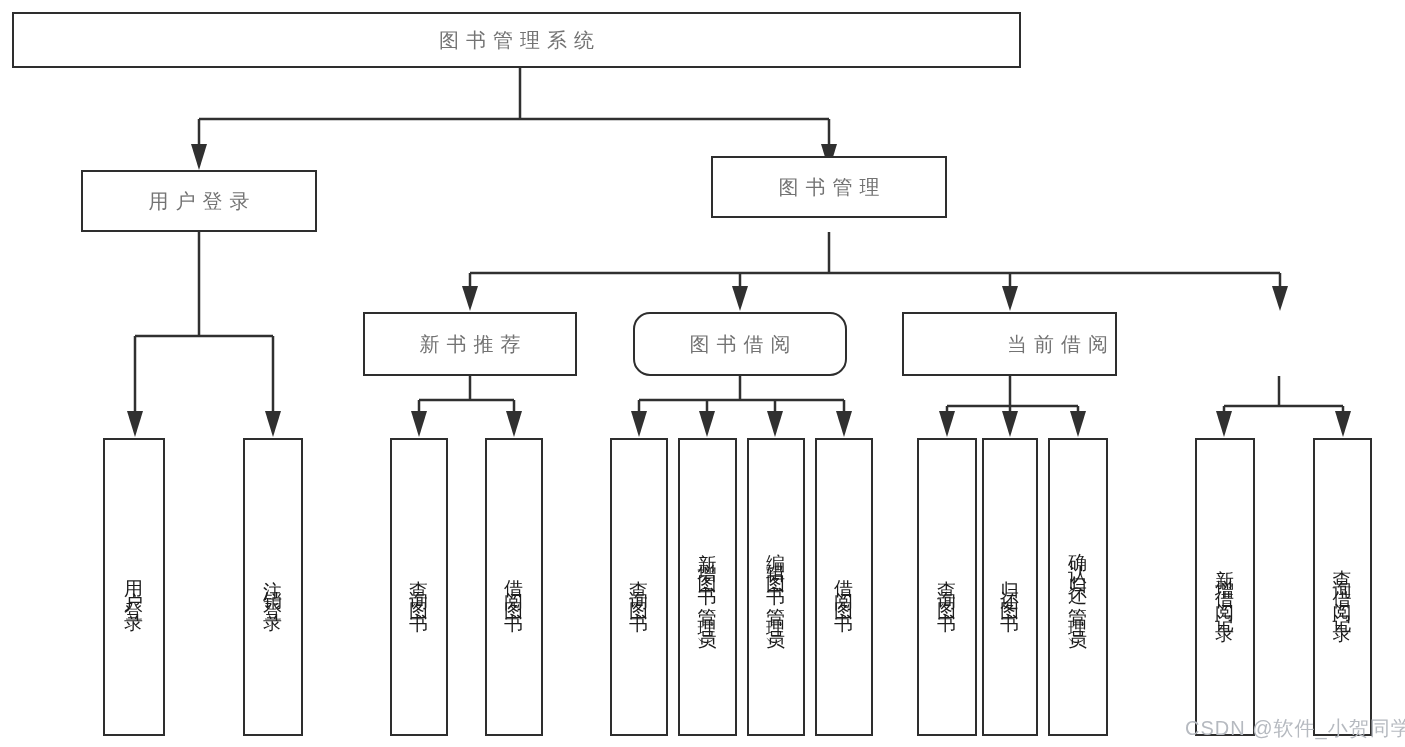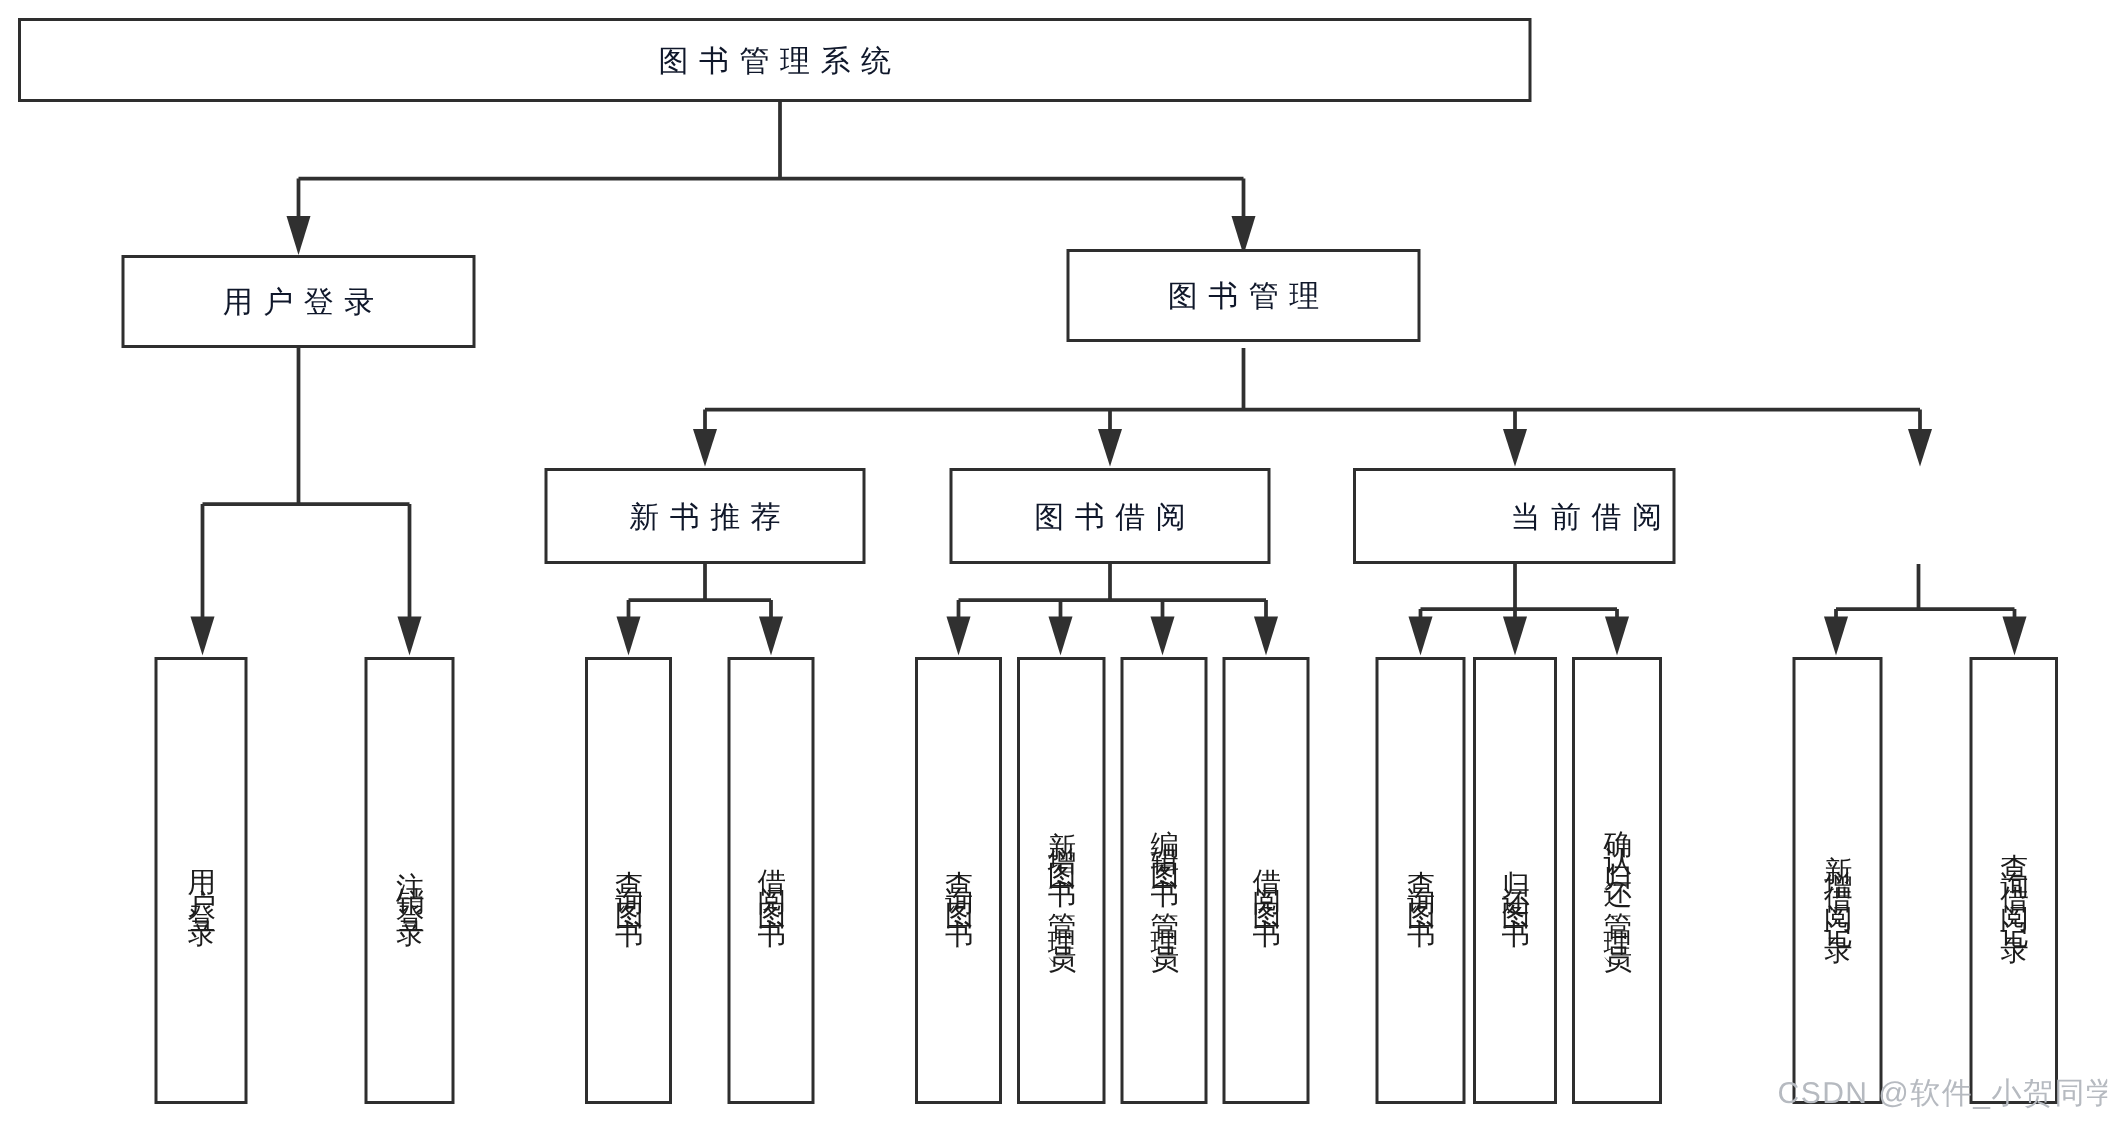--- a/index.html
+++ b/index.html
@@ -28,21 +28,21 @@
     border: 2.5px solid #2e2e2e;
     display: flex;
     align-items: center;
     justify-content: center;
   }
   .hlabel {
     font-size: 20px;
     letter-spacing: 7px;
     text-indent: 7px;
     white-space: nowrap;
-    color: #0f172a;
+    color: #737373;
   }
   .vlabel {
     writing-mode: vertical-rl;
     text-orientation: mixed;
     font-size: 19px;
     line-height: 1;
     letter-spacing: 11px;
     color: #1c1c1c;
   }
   .watermark {
@@ -104,28 +104,28 @@
     </g>
   </svg>
 
   <div class="box" style="left:12px; top:12px; width:1009px; height:56px;">
     <span class="hlabel">图书管理系统</span>
   </div>
 
   <div class="box" style="left:81px; top:170px; width:236px; height:62px;">
     <span class="hlabel">用户登录</span>
   </div>
-  <div class="box" style="left:711px; top:166px; width:236px; height:62px;">
+  <div class="box" style="left:711px; top:156px; width:236px; height:62px;">
     <span class="hlabel">图书管理</span>
   </div>
 
   <div class="box" style="left:363px; top:312px; width:214px; height:64px;">
     <span class="hlabel">新书推荐</span>
   </div>
-  <div class="box" style="left:633px; top:312px; width:214px; height:64px;">
+  <div class="box" style="left:633px; top:312px; width:214px; height:64px;border-radius:17px;">
     <span class="hlabel">图书借阅</span>
   </div>
   <div class="box" style="left:902px; top:312px; width:215px; height:64px;justify-content:flex-end;">
     <span class="hlabel">当前借阅</span>
   </div>
 
   <div class="box" style="left:103px; top:438px; width:62px; height:298px;">
     <span class="vlabel">用户登录</span>
   </div>
   <div class="box" style="left:243px; top:438px; width:60px; height:298px;">

